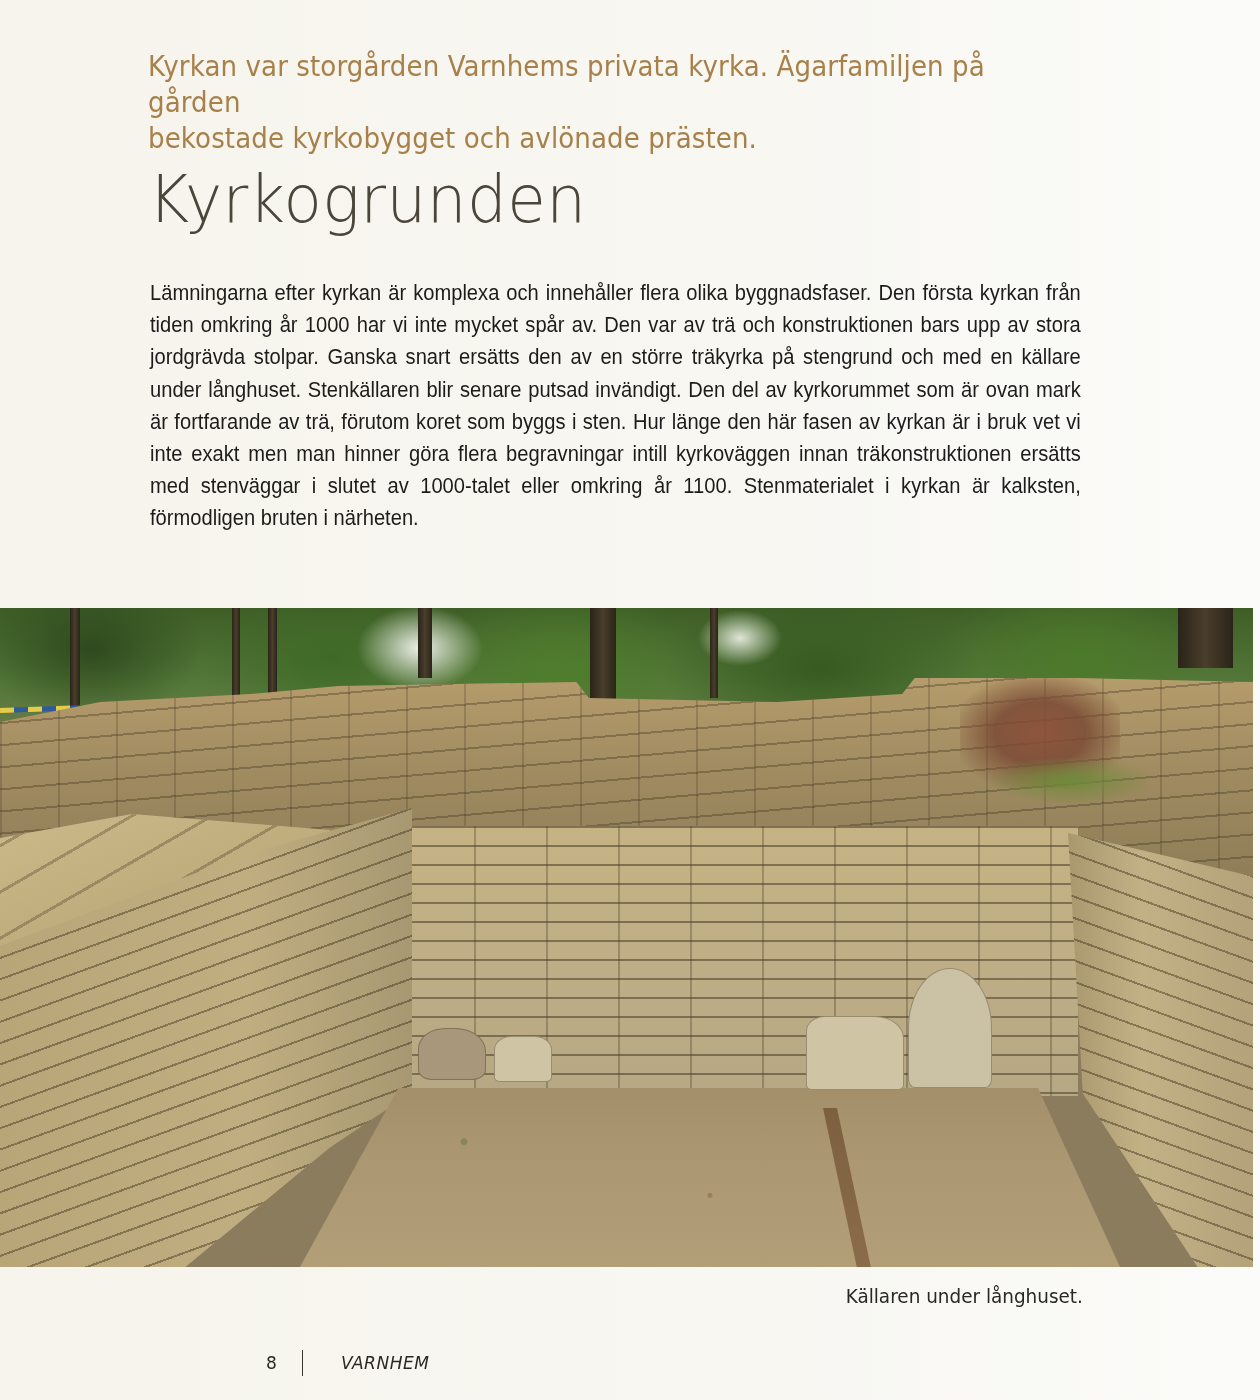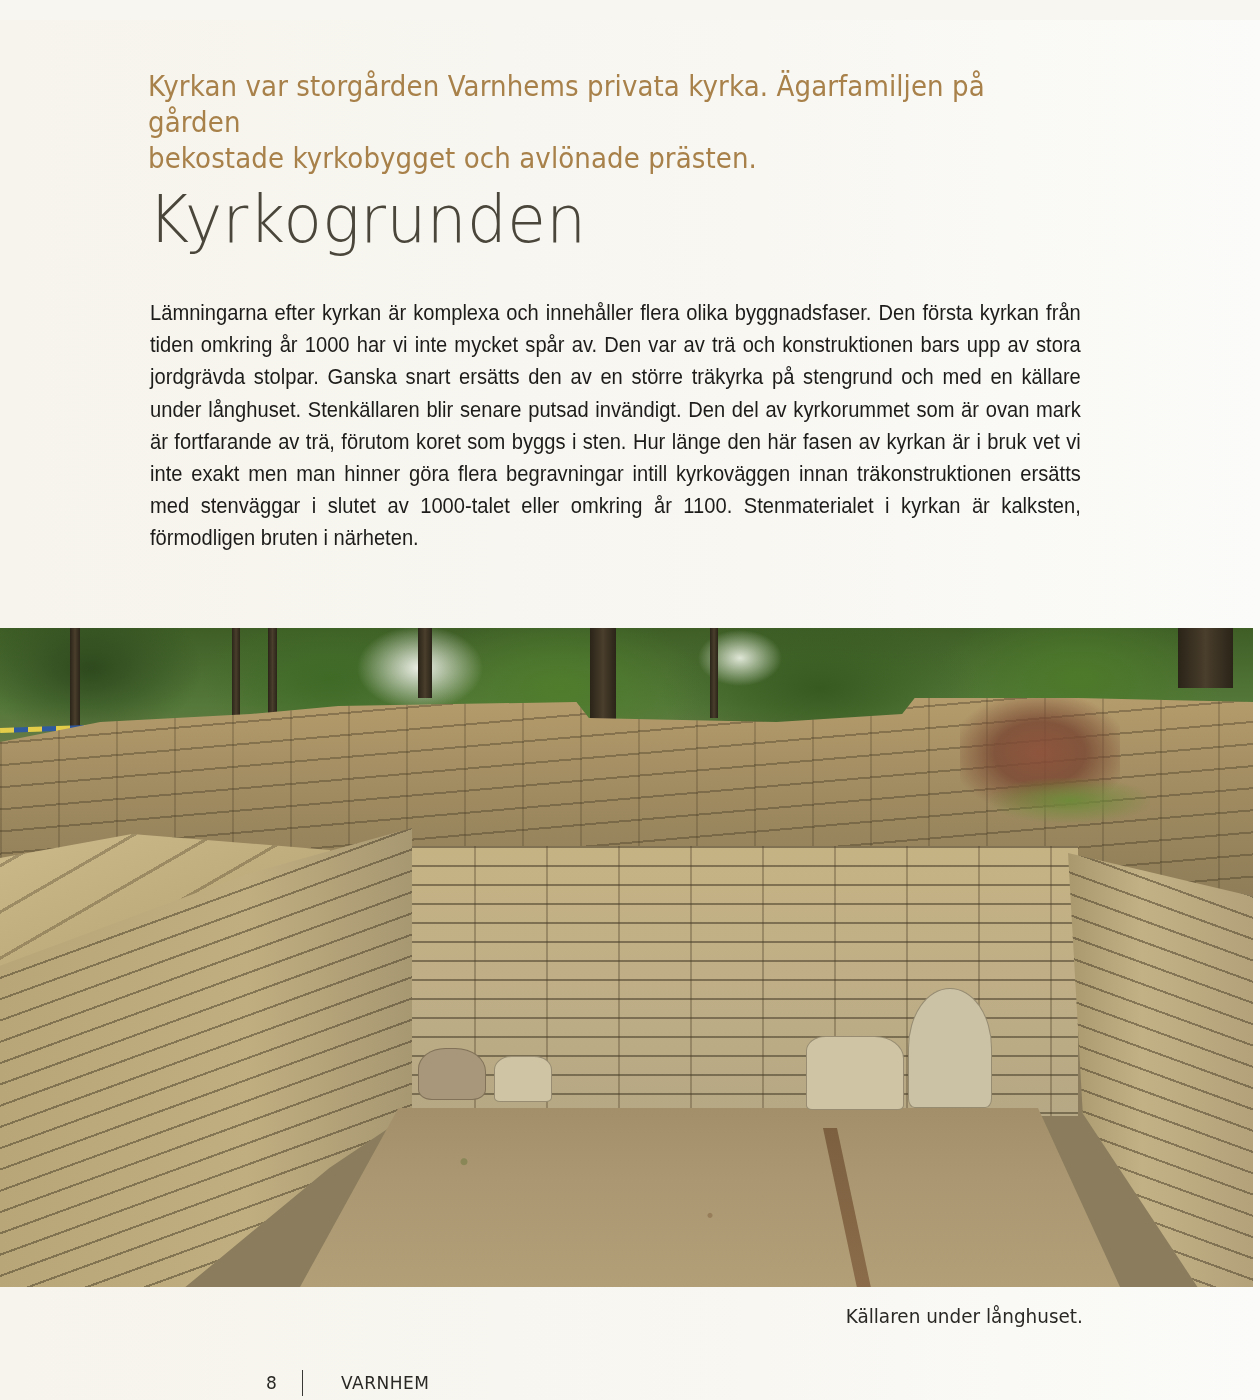--- a/index.html
+++ b/index.html
@@ -2,21 +2,21 @@
 <html><head>
 <meta charset="utf-8">
 <style>
   html, body { margin: 0; padding: 0; }
   body {
     width: 1260px; height: 1400px; overflow: hidden;
     background: #f7f6f1;
     position: relative;
     font-family: "Liberation Sans", sans-serif;
   }
-  .page { position: absolute; inset: 0; background: linear-gradient(90deg, #f6f4ec 0%, #f8f7f2 60%, #fbfbf9 100%); margin-top: 20px; }
+  .page { position: absolute; inset: 0; background: linear-gradient(90deg, #f6f4ec 0%, #f8f7f2 60%, #fbfbf9 100%); }
   .intro {
     position: absolute; left: 148px; top: 48px; width: 940px;
     color: #a8814a; font-size: 29px; line-height: 36px; letter-spacing: 0.1px;
     font-family: "DejaVu Sans", sans-serif; font-weight: normal;
     transform: scaleX(0.9); transform-origin: left top;
   }
   .intro p { margin: 0; }
   .title {
     position: absolute; left: 148px; top: 160px;
     font-family: "DejaVu Sans", sans-serif; font-weight: 300;
@@ -108,21 +108,21 @@
 
   .caption {
     position: absolute; right: 177px; top: 1284px;
     font-family: "DejaVu Sans", sans-serif; font-size: 20px; color: #2a2824;
     transform: scaleX(0.92); transform-origin: right top;
   }
   .footer { position: absolute; left: 266px; top: 1350px; display: flex; align-items: center;
     font-family: "DejaVu Sans", sans-serif; font-size: 17px; color: #2a2824; }
   .footer .num { width: 14px; }
   .footer .rule { width: 1px; height: 26px; background: #3a3834; margin: 0 38px 0 22px; }
-  .footer .section { letter-spacing: 0.5px; }
+  .footer .section { letter-spacing: 0.5px; font-style: italic; }
 </style>
 </head>
 <body>
 
 <div class="page">
 
   <div class="intro">
     <p>Kyrkan var storgården Varnhems privata kyrka. Ägarfamiljen på gården</p>
     <p>bekostade kyrkobygget och avlönade prästen.</p>
   </div>

